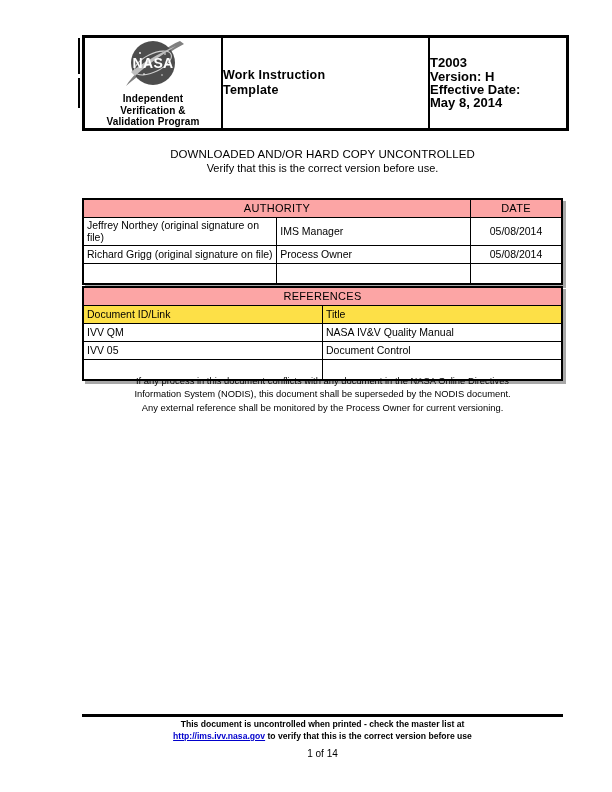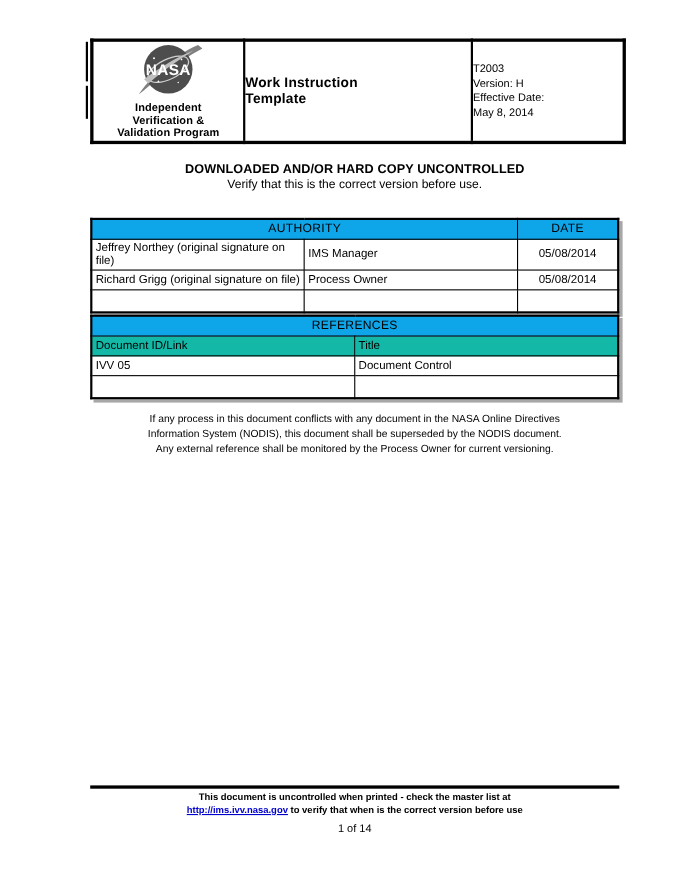--- a/index.html
+++ b/index.html
@@ -56,22 +56,22 @@
     width: 205px;
     text-align: left;
     font-weight: bold;
     font-size: 12.5px;
     line-height: 15px;
     letter-spacing: 0.2px;
   }
   .hdr-meta-cell {
     width: 136px;
     padding: 6px 0 6px 7px;
-    font-weight: normal;
-    font-size: 10px;
+    font-weight: bold;
+    font-size: 13px;
     line-height: 13.2px;
     vertical-align: top;
   }
 
   
   .logo-wrap {
     width: 66px;
     height: 54px;
     margin: 0 auto 1px auto;
     position: relative;
@@ -85,21 +85,21 @@
 
   
   .notice {
     position: absolute;
     left: 66px;
     top: 148px;
     width: 481px;
     text-align: center;
   }
   .notice-main {
-    font-weight: bold;
+    font-weight: normal;
     font-size: 11.5px;
     letter-spacing: 0.1px;
   }
   .notice-sub {
     font-size: 11px;
     margin-top: 2px;
   }
 
   
   .data-table {
@@ -113,29 +113,29 @@
   .data-table td, .data-table th {
     border: 1px solid #000;
     font-weight: normal;
     font-size: 10.5px;
     padding: 1px 3px 2px 3px;
     height: 14px;
     text-align: left;
     vertical-align: middle;
   }
   .tbl-title {
-    background: #0ea5e9;
+    background: #fca5a5;
     text-align: center !important;
     font-weight: bold;
     font-size: 11px !important;
     letter-spacing: 0.3px;
     height: 15px;
   }
   .tbl-subhead {
-    background: #14b8a6;
+    background: #fde047;
   }
   .row-empty td { height: 16px; }
 
   
   #authority-table {
     left: 66px;
     top: 198px;
     width: 481px;
   }
   .col-auth-name { width: 246px; }
@@ -279,36 +279,40 @@
   <table class="data-table" id="references-table">
     <tbody>
         <tr>
       <td class="tbl-title" colspan="2">REFERENCES</td>
     </tr>
     <tr>
       <td class="tbl-subhead col-ref-id">Document ID/Link</td>
       <td class="tbl-subhead col-ref-title">Title</td>
     </tr>
     <tr>
+      <td class="col-ref-id">IVV QM</td>
+      <td class="col-ref-title">NASA IV&amp;V Quality Manual</td>
+    </tr>
+    <tr>
       <td class="col-ref-id">IVV 05</td>
       <td class="col-ref-title">Document Control</td>
     </tr>
     <tr class="row-empty">
       <td class="col-ref-id"></td>
       <td class="col-ref-title"></td>
     </tr>
   </tbody>
     </table>
 
   <div class="nodis">
     <div>If any process in this document conflicts with any document in the NASA Online Directives</div>
     <div>Information System (NODIS), this document shall be superseded by the NODIS document.</div>
     <div>Any external reference shall be monitored by the Process Owner for current versioning.</div>
   </div>
 
   <div class="footer-rule"></div>
   <div class="footer-text">
     <div>This document is uncontrolled when printed - check the master list at</div>
-    <div><span class="footer-link">http://ims.ivv.nasa.gov</span><span> to verify that when is the correct version before use</span></div>
+    <div><span class="footer-link">http://ims.ivv.nasa.gov</span><span> to verify that this is the correct version before use</span></div>
   </div>
   <div class="page-number">1 of 14</div>
 
 </div>
 
 </body></html>

